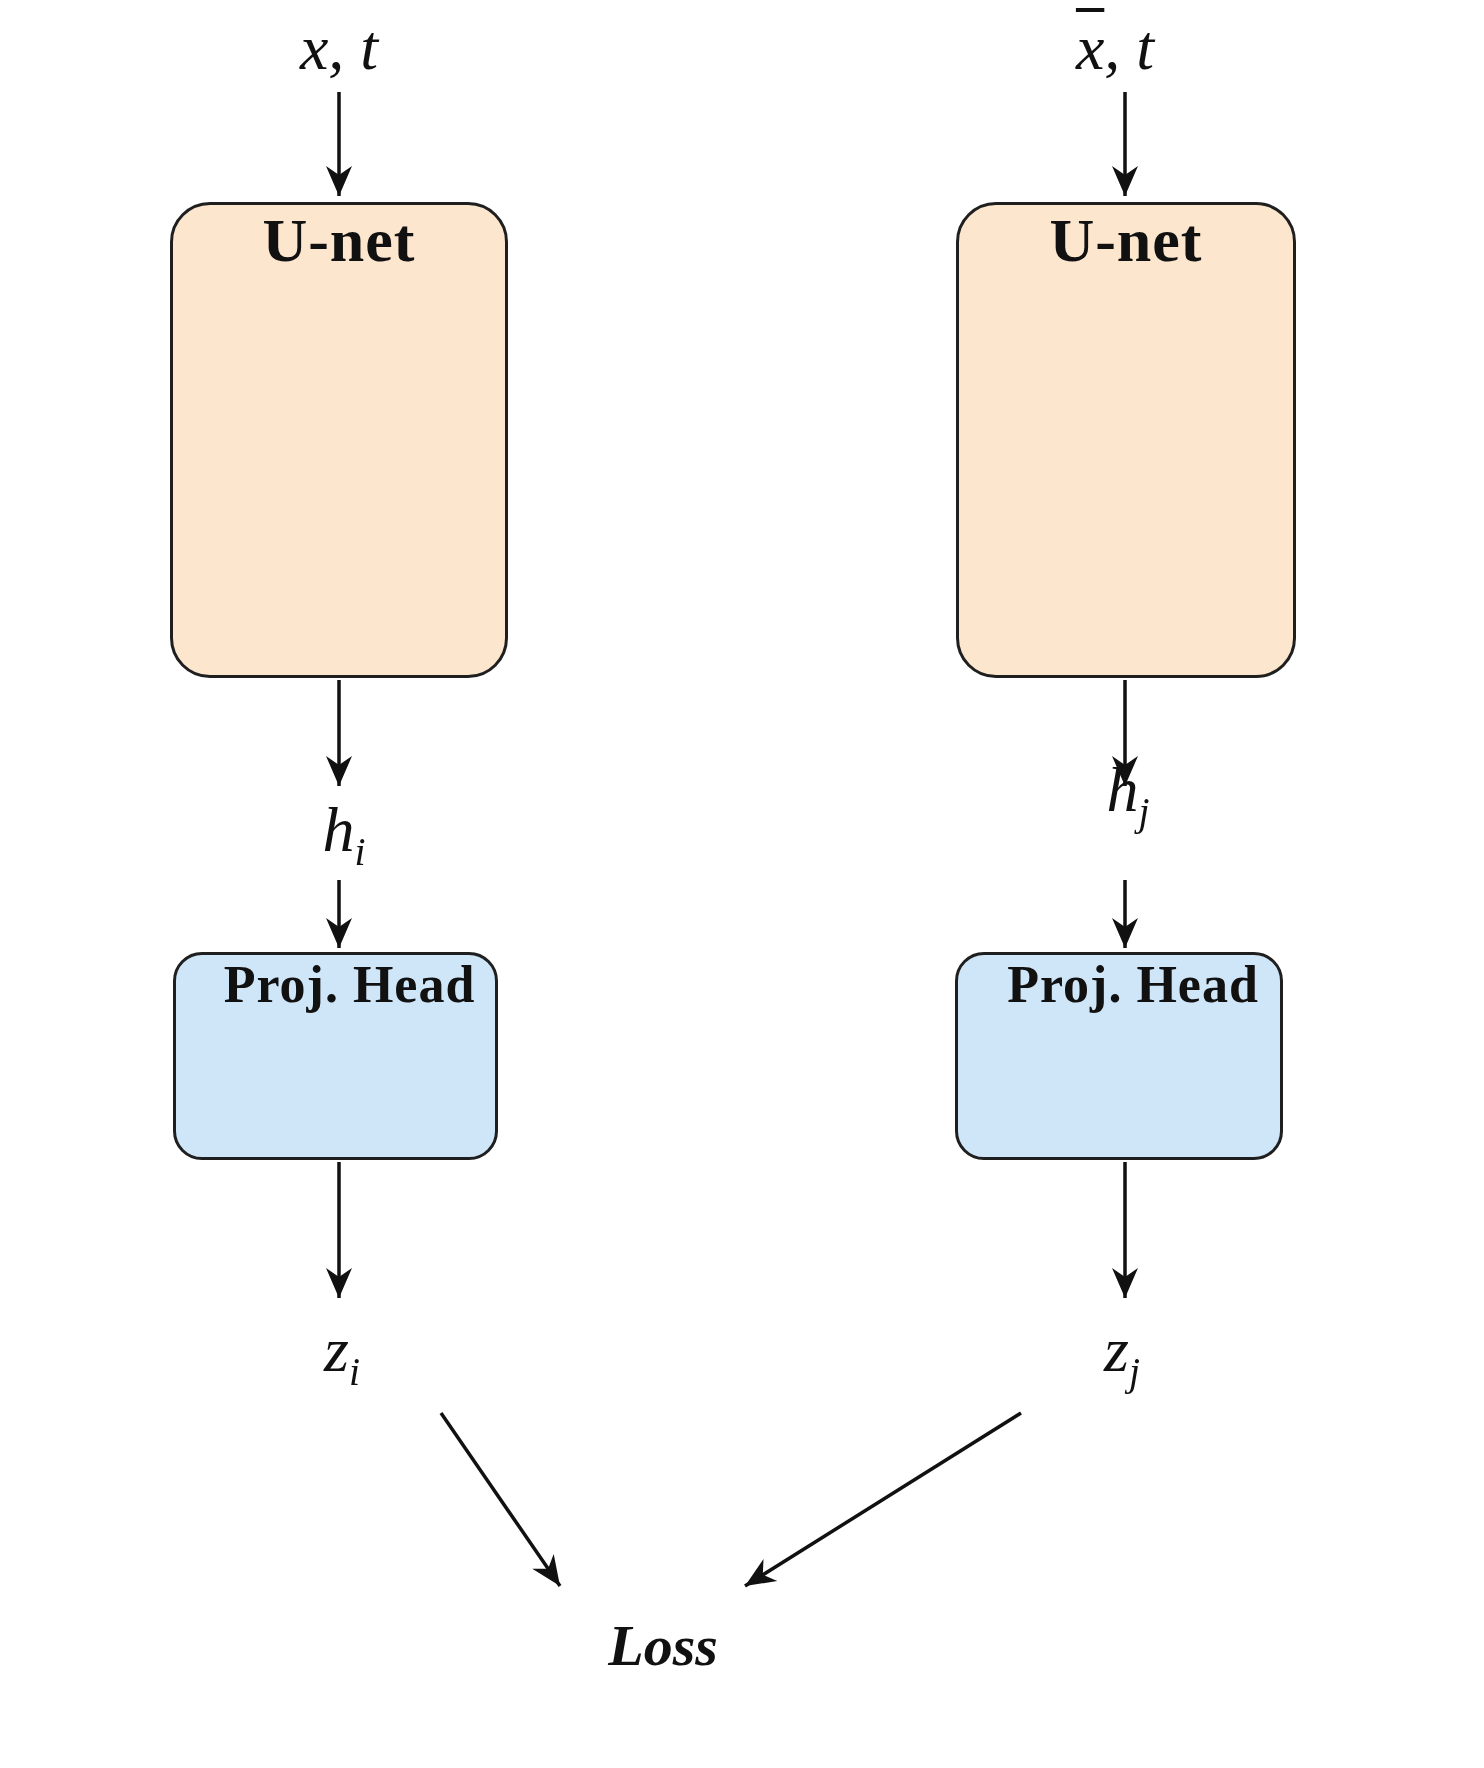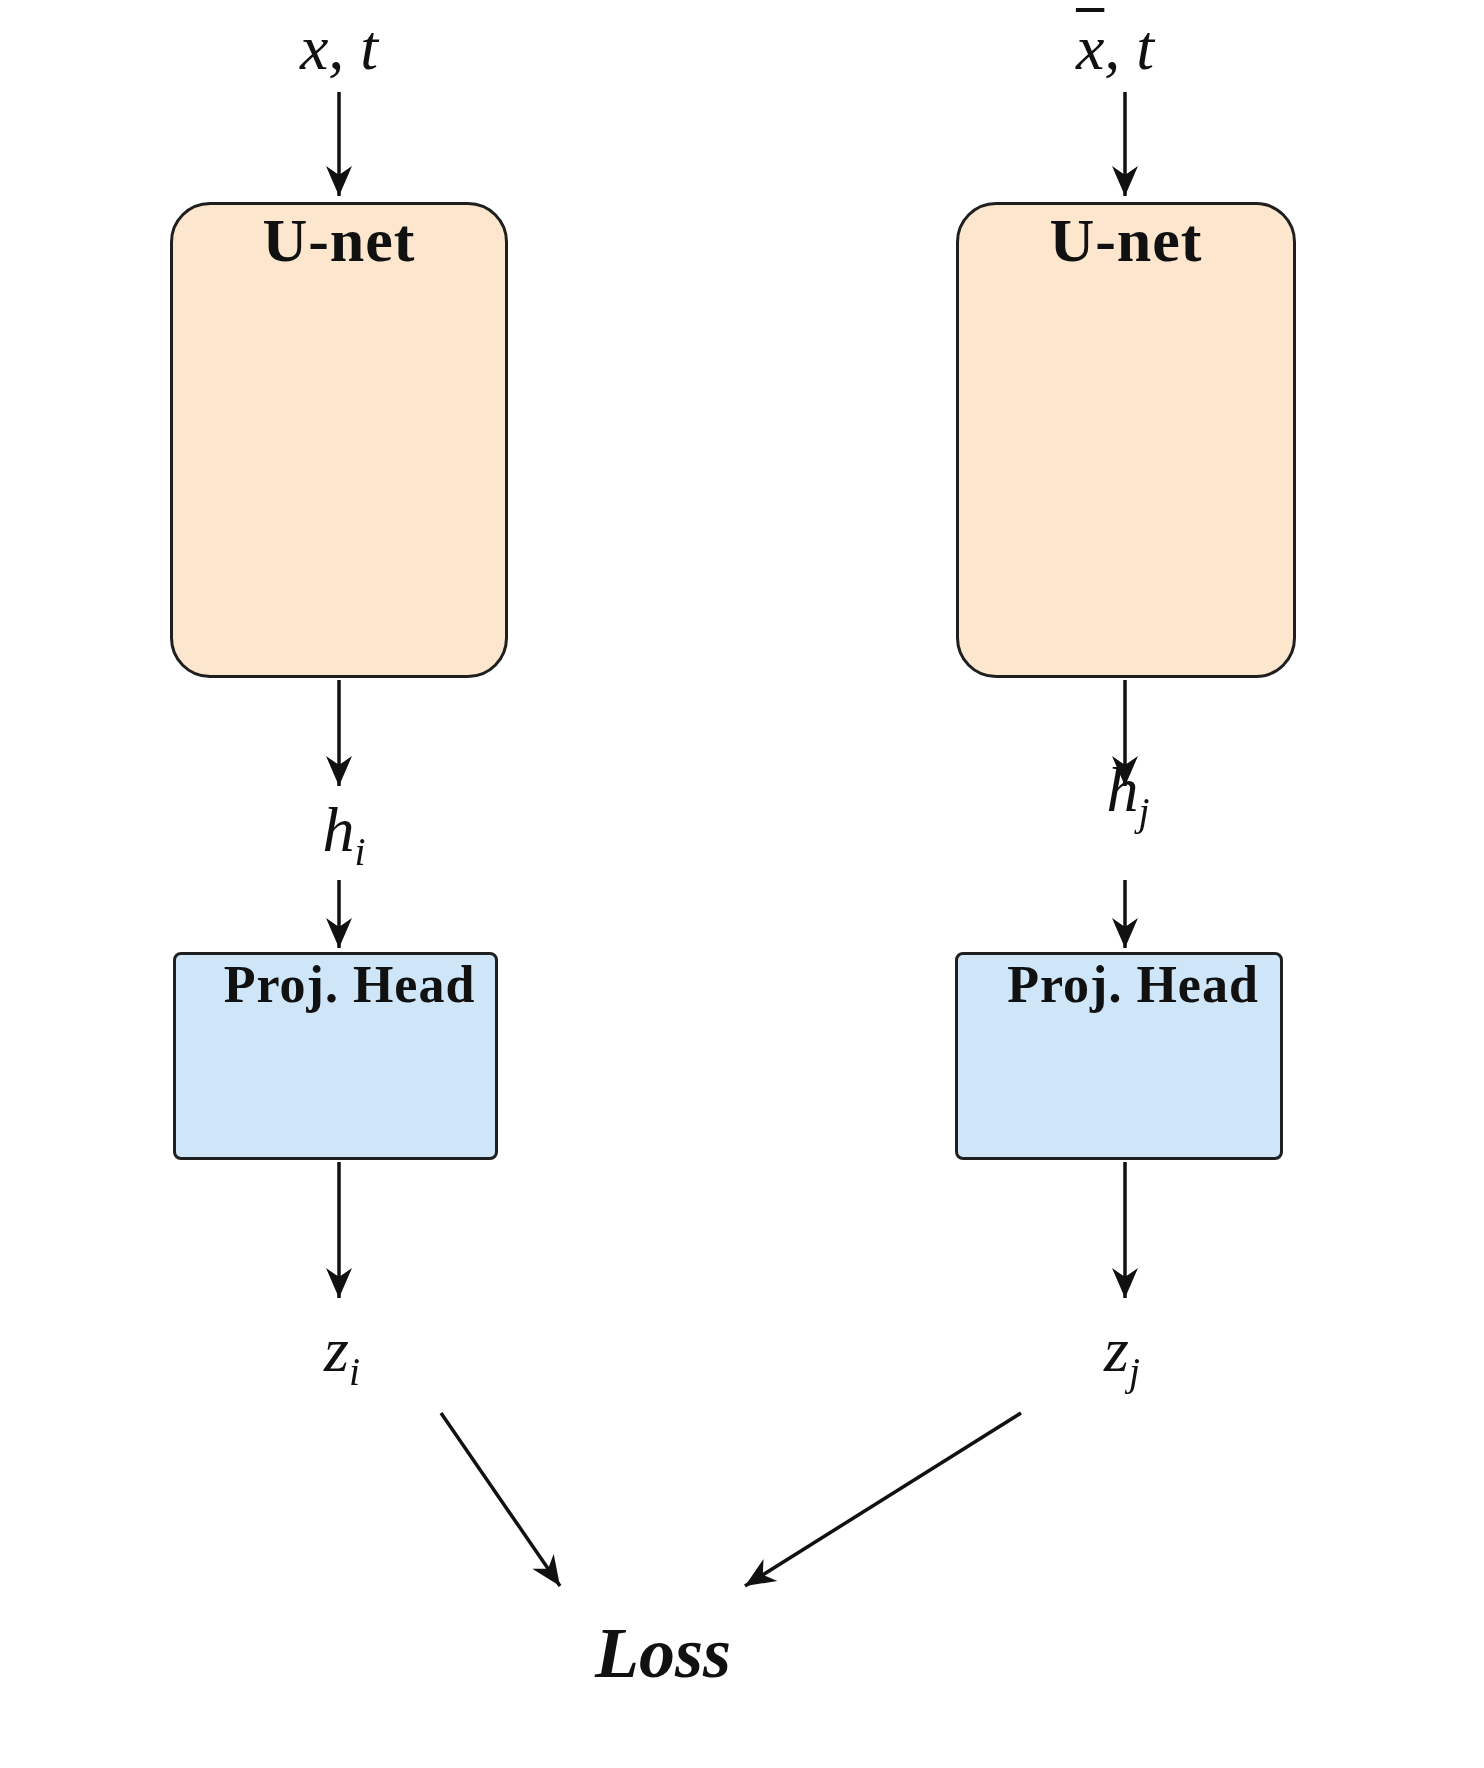--- a/index.html
+++ b/index.html
@@ -25,21 +25,21 @@
     justify-content: center;
     box-sizing: border-box;
     border: 3px solid var(--unet-border, #1f1f1f);
   }
   .unet {
     background: var(--unet-fill, #fde6ce);
     border-radius: 40px;
   }
   .proj {
     background: var(--proj-fill, #cfe5f8);
-    border-radius: 8px;
+    border-radius: 29px;
     padding-left: 28px;
   }
   .unet-left  { left: 162px; top: 202px; width: 338px; height: 476px; }
   .unet-right { left: 948px; top: 202px; width: 340px; height: 476px; }
   .proj-left  { left: 165px; top: 952px; width: 325px; height: 208px; }
   .proj-right { left: 947px; top: 952px; width: 328px; height: 208px; }
   .box-label { font-weight: bold; letter-spacing: 1px; }
   .unet .box-label { font-size: 62px; }
   .proj .box-label { font-size: 52px; }
   .label {
@@ -64,21 +64,21 @@
   .input-left  { left: 331px;  top: 16px; }
   .input-right { left: 1107px; top: 16px; }
   .h-left  { left: 336px;  top: 798px; }
   .h-right { left: 1120px; top: 758px; }
   .z-left  { left: 334px;  top: 1318px; }
   .z-right { left: 1114px; top: 1318px; }
   .loss {
     left: 655px; top: 1617px;
     font-weight: bold;
     font-style: italic;
-    font-size: 72px;
+    font-size: 58px;
   }
 </style>
 </head>
 <body style="--background: #ffffff; --unet-fill: #fde6ce; --unet-border: #1f1f1f; --proj-fill: #cfe5f8; --arrow: #111111;">
 
 <div class="diagram">
 
   <svg class="arrows" viewBox="0 0 1484 1768" xmlns="http://www.w3.org/2000/svg">
     <defs>
       <marker id="ah" markerUnits="userSpaceOnUse" markerWidth="34" markerHeight="28" viewBox="0 0 34 28" refX="31" refY="14" orient="auto">

